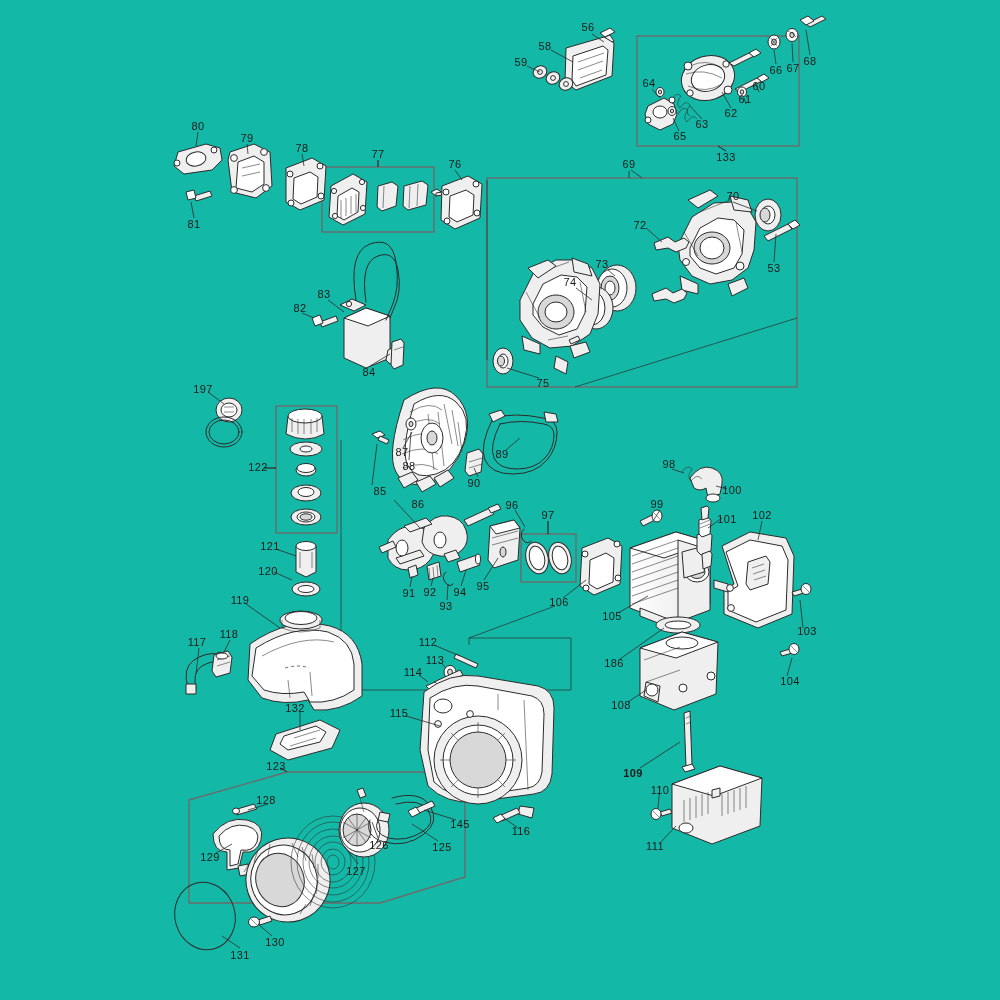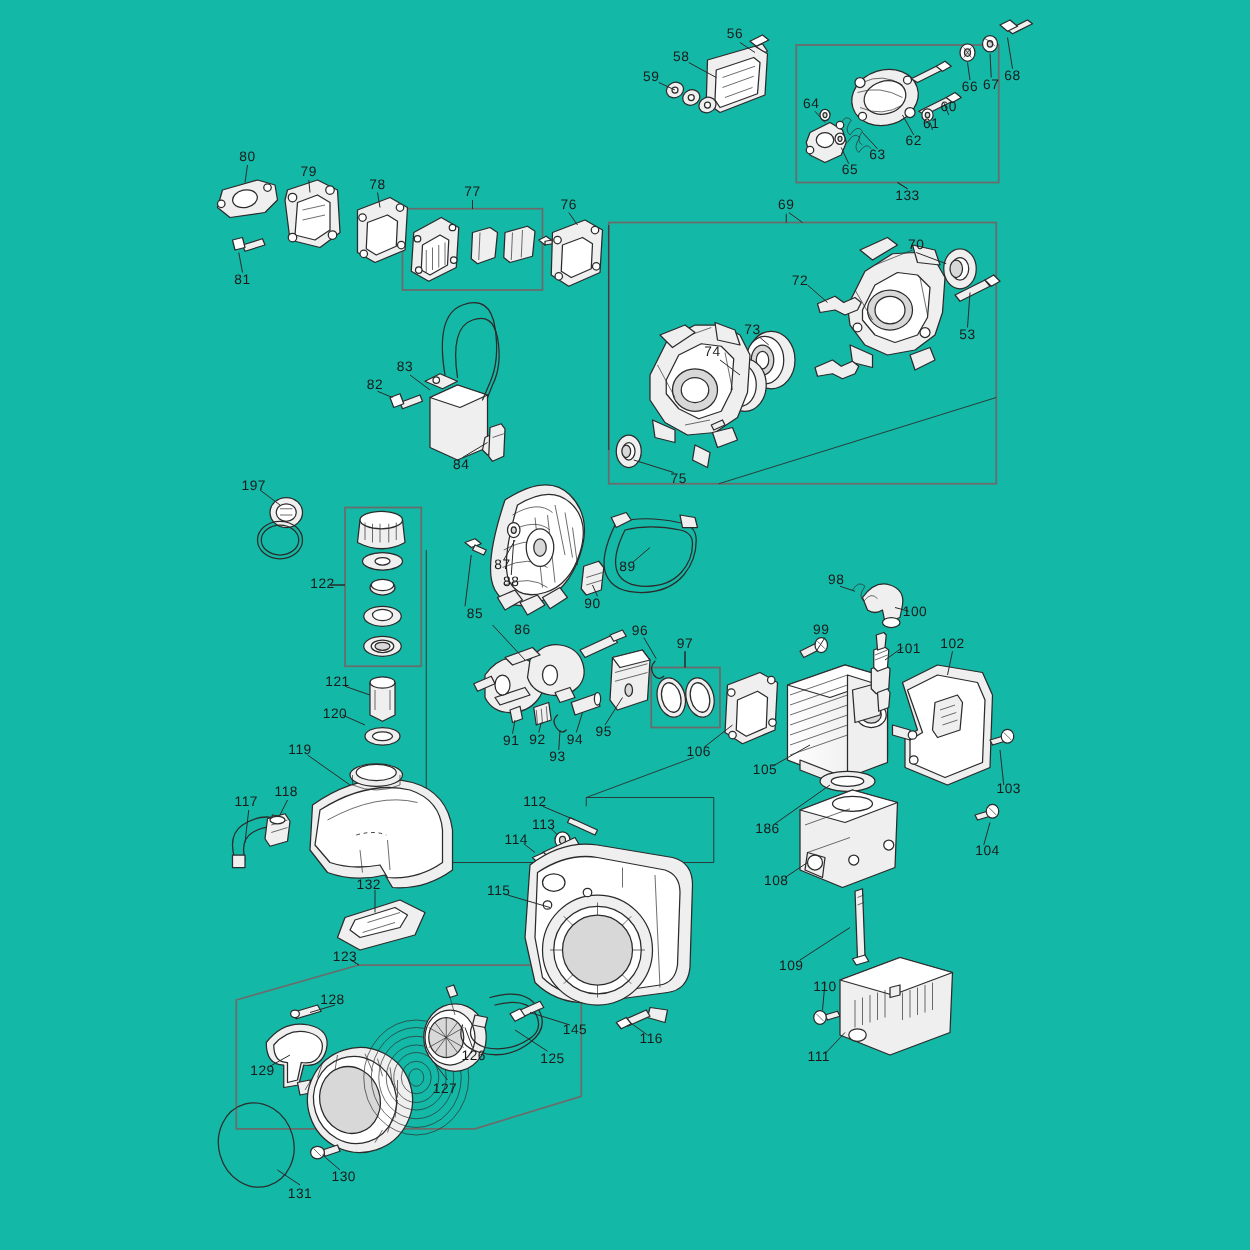--- a/index.html
+++ b/index.html
@@ -744,21 +744,21 @@
       <div class="lbl" style="left: 657px; top: 504px;">99</div>
       <div class="lbl" style="left: 732px; top: 490px;">100</div>
       <div class="lbl" style="left: 727px; top: 519px;">101</div>
       <div class="lbl" style="left: 762px; top: 515px;">102</div>
       <div class="lbl" style="left: 807px; top: 631px;">103</div>
       <div class="lbl" style="left: 790px; top: 681px;">104</div>
       <div class="lbl" style="left: 612px; top: 616px;">105</div>
       <div class="lbl" style="left: 559px; top: 602px;">106</div>
       <div class="lbl" style="left: 614px; top: 663px;">186</div>
       <div class="lbl" style="left: 621px; top: 705px;">108</div>
-      <div class="lbl" style="left: 633px; top: 773px;">109</div>
+      <div class="lbl" style="left: 633px; top: 773px; font-weight: bold;">109</div>
       <div class="lbl" style="left: 660px; top: 790px;">110</div>
       <div class="lbl" style="left: 655px; top: 846px;">111</div>
       <div class="lbl" style="left: 428px; top: 642px;">112</div>
       <div class="lbl" style="left: 435px; top: 660px;">113</div>
       <div class="lbl" style="left: 413px; top: 672px;">114</div>
       <div class="lbl" style="left: 399px; top: 713px;">115</div>
       <div class="lbl" style="left: 521px; top: 831px;">116</div>
       <div class="lbl" style="left: 197px; top: 642px;">117</div>
       <div class="lbl" style="left: 229px; top: 634px;">118</div>
       <div class="lbl" style="left: 240px; top: 600px;">119</div>

